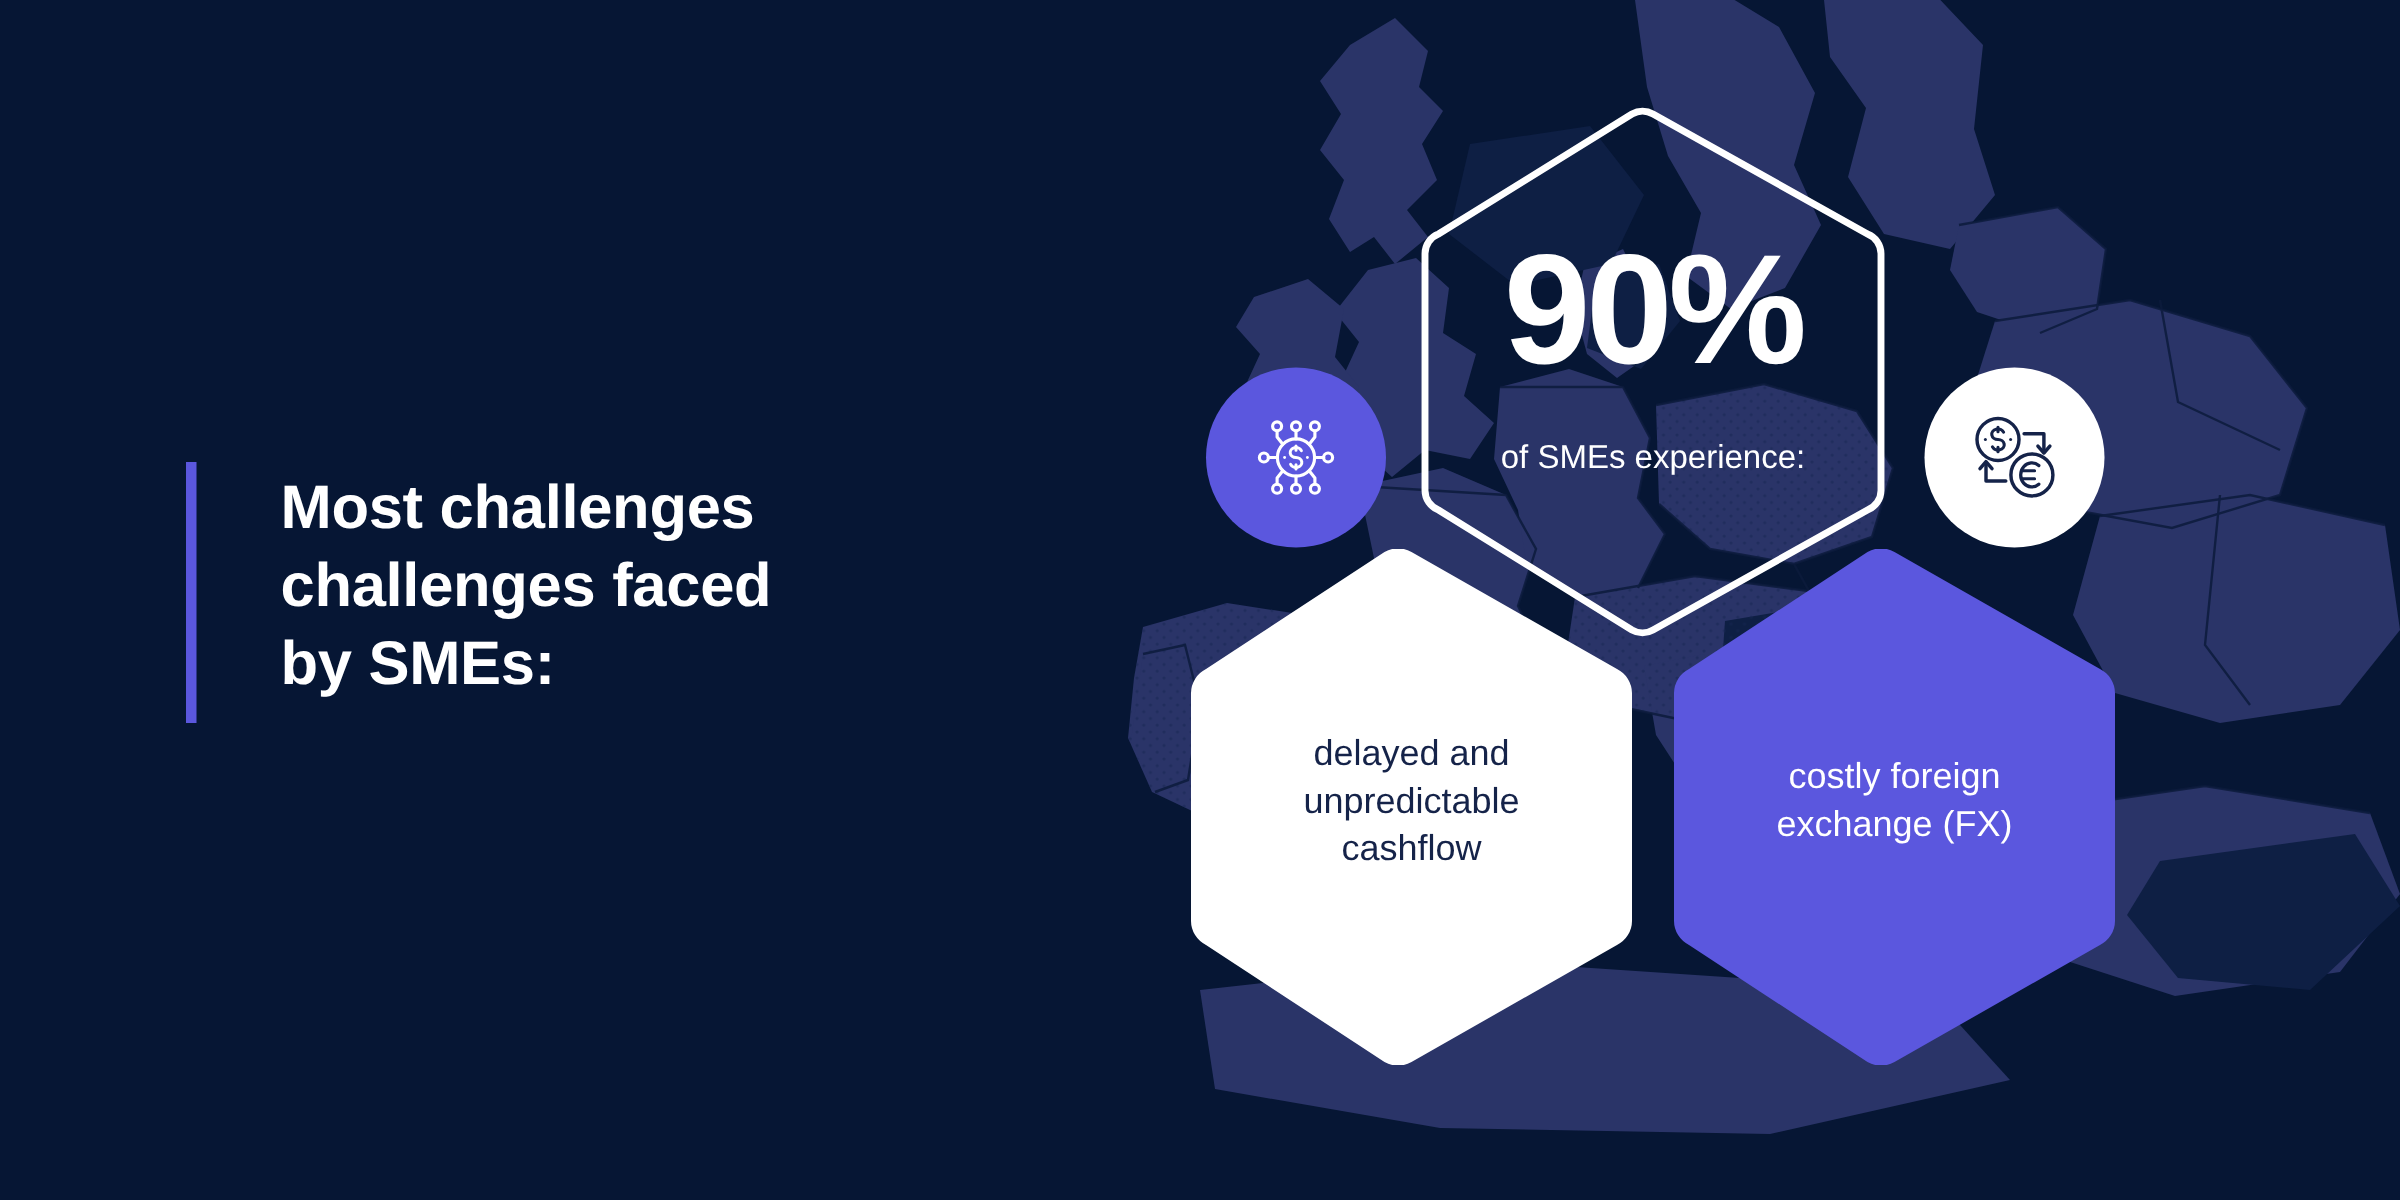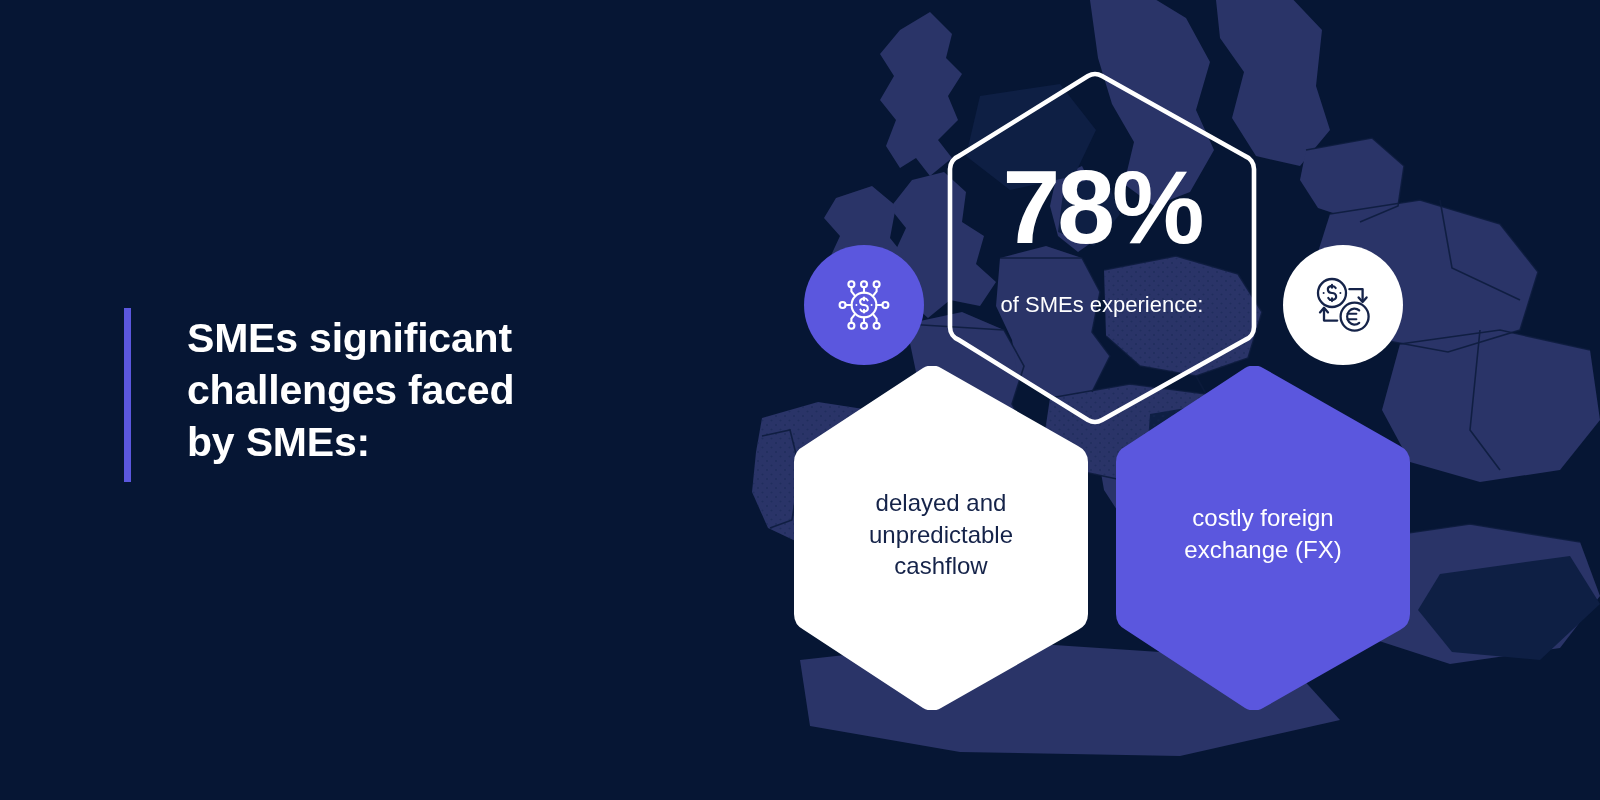--- a/index.html
+++ b/index.html
@@ -220,21 +220,21 @@
         <circle cx="1354" cy="630" r="3"></circle>
           <circle cx="1290" cy="646" r="2.2"></circle>
         <circle cx="1222" cy="600" r="2"></circle>
           <circle cx="1342" cy="592" r="2.2"></circle>
       </g>
     </g>
   </svg>
 
   <div id="headline-block">
     <div id="accent-bar"></div>
-    <div id="headline-text">SMEs significant
+    <div id="headline-text">Most challenges
 challenges faced
 by SMEs:</div>
   </div>
 
   <div id="cluster">
 
     <div id="circle-network" class="icon-circle">
       <svg width="66" height="66" viewBox="0 0 66 66" fill="none" stroke="#FFFFFF" stroke-width="2.1" stroke-linecap="round" stroke-linejoin="round">
 
         <circle cx="33" cy="33" r="12.4"></circle>
@@ -288,21 +288,21 @@
     <div id="hex-stat" class="hex-wrap">
       <svg width="316" height="356" viewBox="0 0 316 356">
         <path d="M158,6
                  L301,86 A14,14 0 0,1 310,99
                  L310,257 A14,14 0 0,1 301,270
                  L158,350 A14,14 0 0,1 144,350
                  L15,270 A14,14 0 0,1 6,257
                  L6,99 A14,14 0 0,1 15,86
                  L144,6 A14,14 0 0,1 158,6 Z" fill="none" stroke="#FFFFFF" stroke-width="4.6" stroke-linejoin="round"></path>
       </svg>
-      <div id="stat-value">78%</div>
+      <div id="stat-value">90%</div>
       <div id="stat-caption">of SMEs experience:</div>
     </div>
 
     <div id="hex-fx" class="hex-wrap">
       <svg width="302" height="344" viewBox="0 0 302 344">
         <path d="M151,2
                  L288,80 A18,18 0 0,1 298,96
                  L298,248 A18,18 0 0,1 288,264
                  L151,342 A18,18 0 0,1 133,342
                  L14,264 A18,18 0 0,1 4,248

